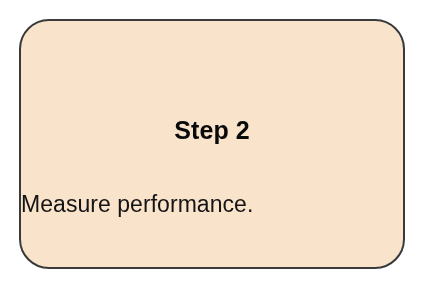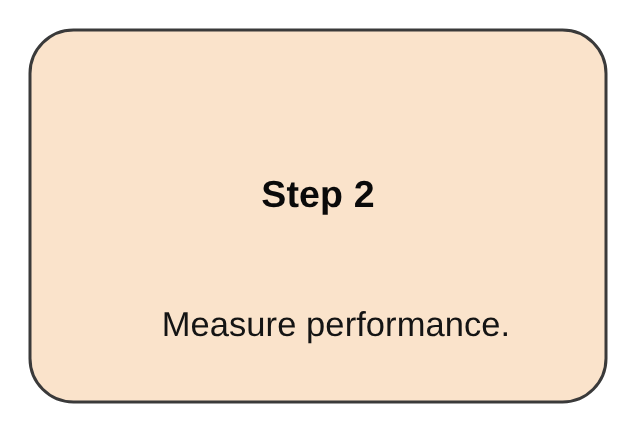--- a/index.html
+++ b/index.html
@@ -46,27 +46,26 @@
     line-height: 1;
     text-align: center;
     width: 100%;
     position: absolute;
     top: 97px;
     left: 0;
     letter-spacing: 0.1px;
   }
 
   .step-body {
-    margin: 12px;
+    margin: 0;
     padding: 0;
     font-size: 23px;
     font-weight: normal;
     color: #141414;
     line-height: 1;
-    text-align: center;
     width: 100%;
     position: absolute;
     top: 172px;
     left: 0;
     letter-spacing: 0.05px;
   }
 </style>
 </head>
 <body>
 

